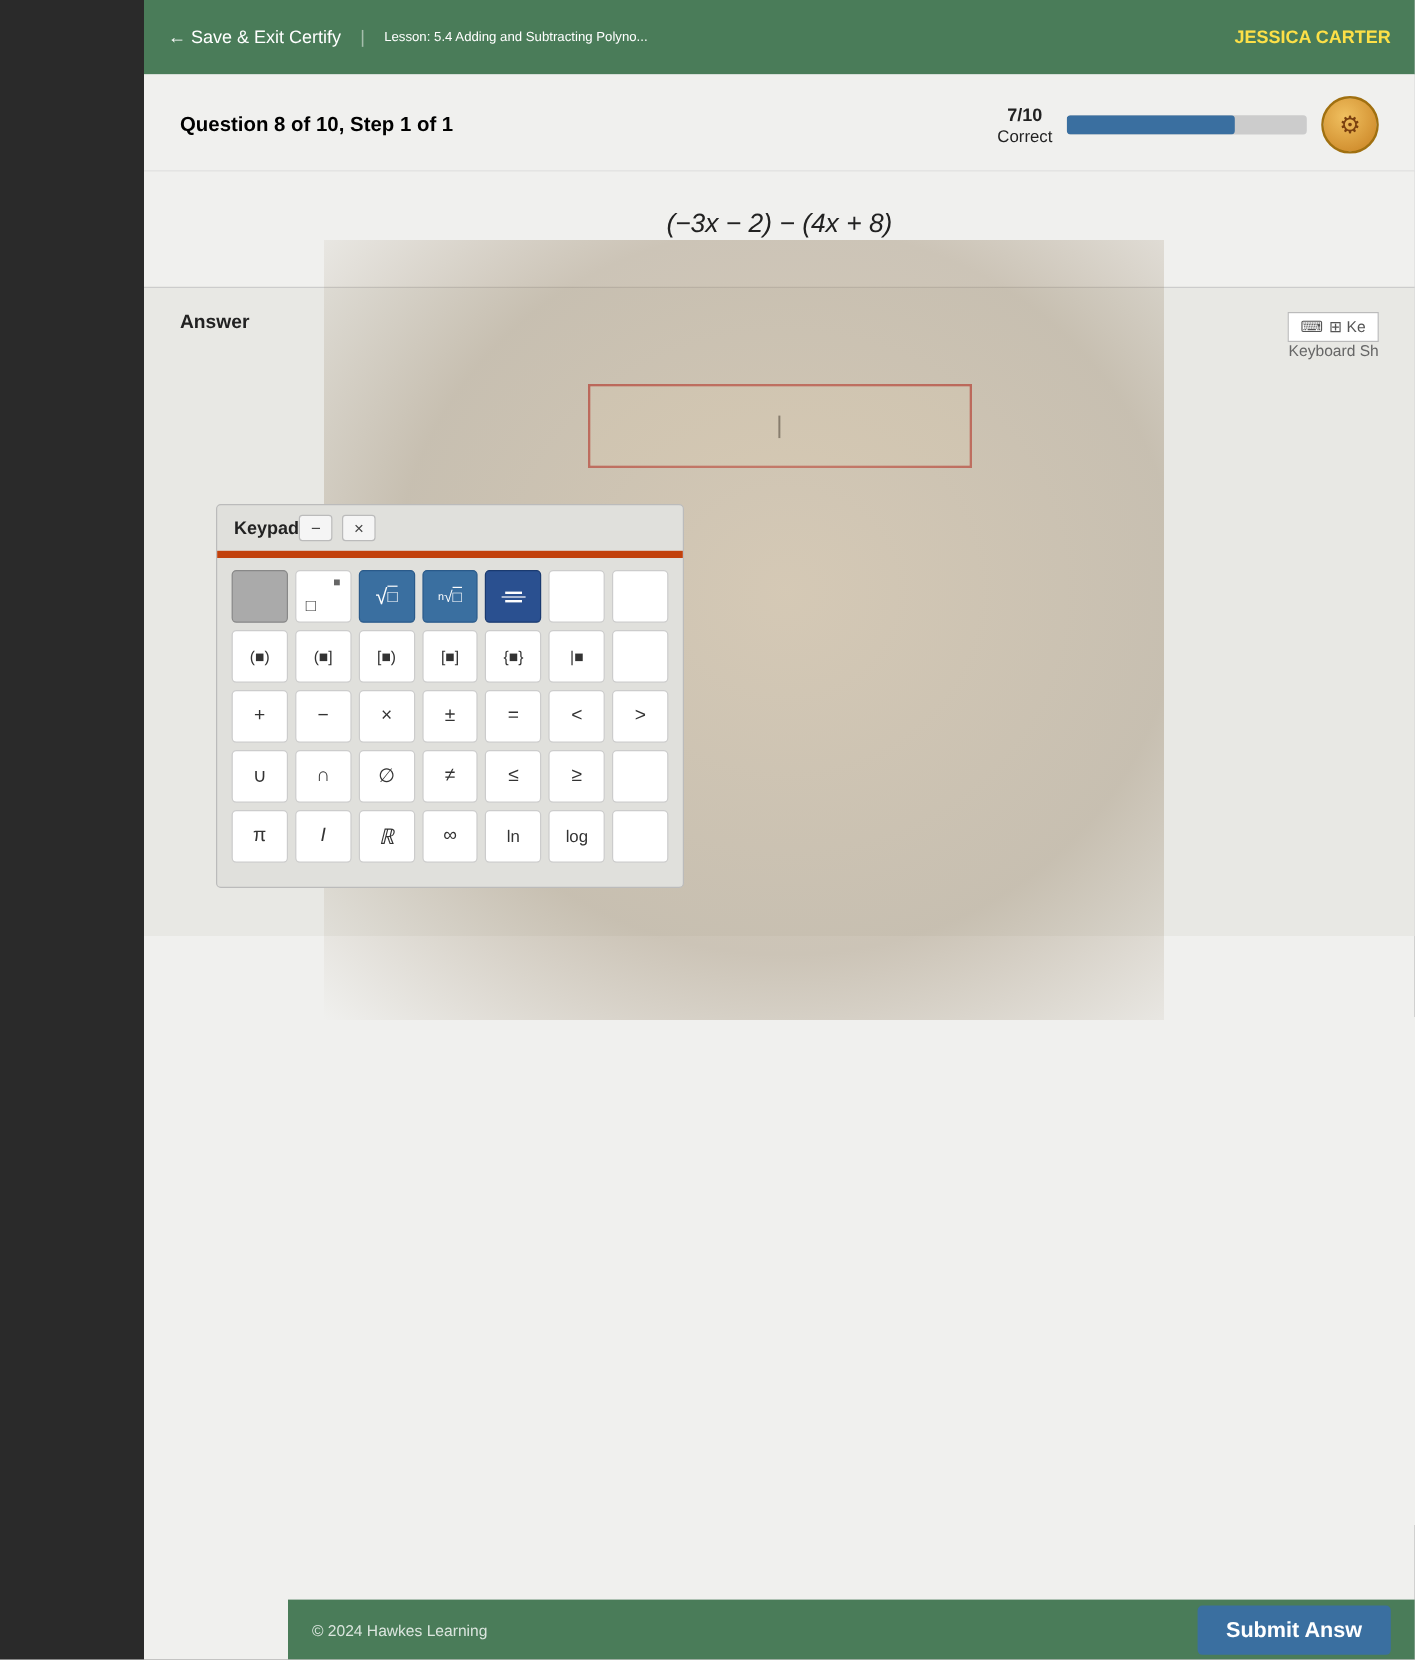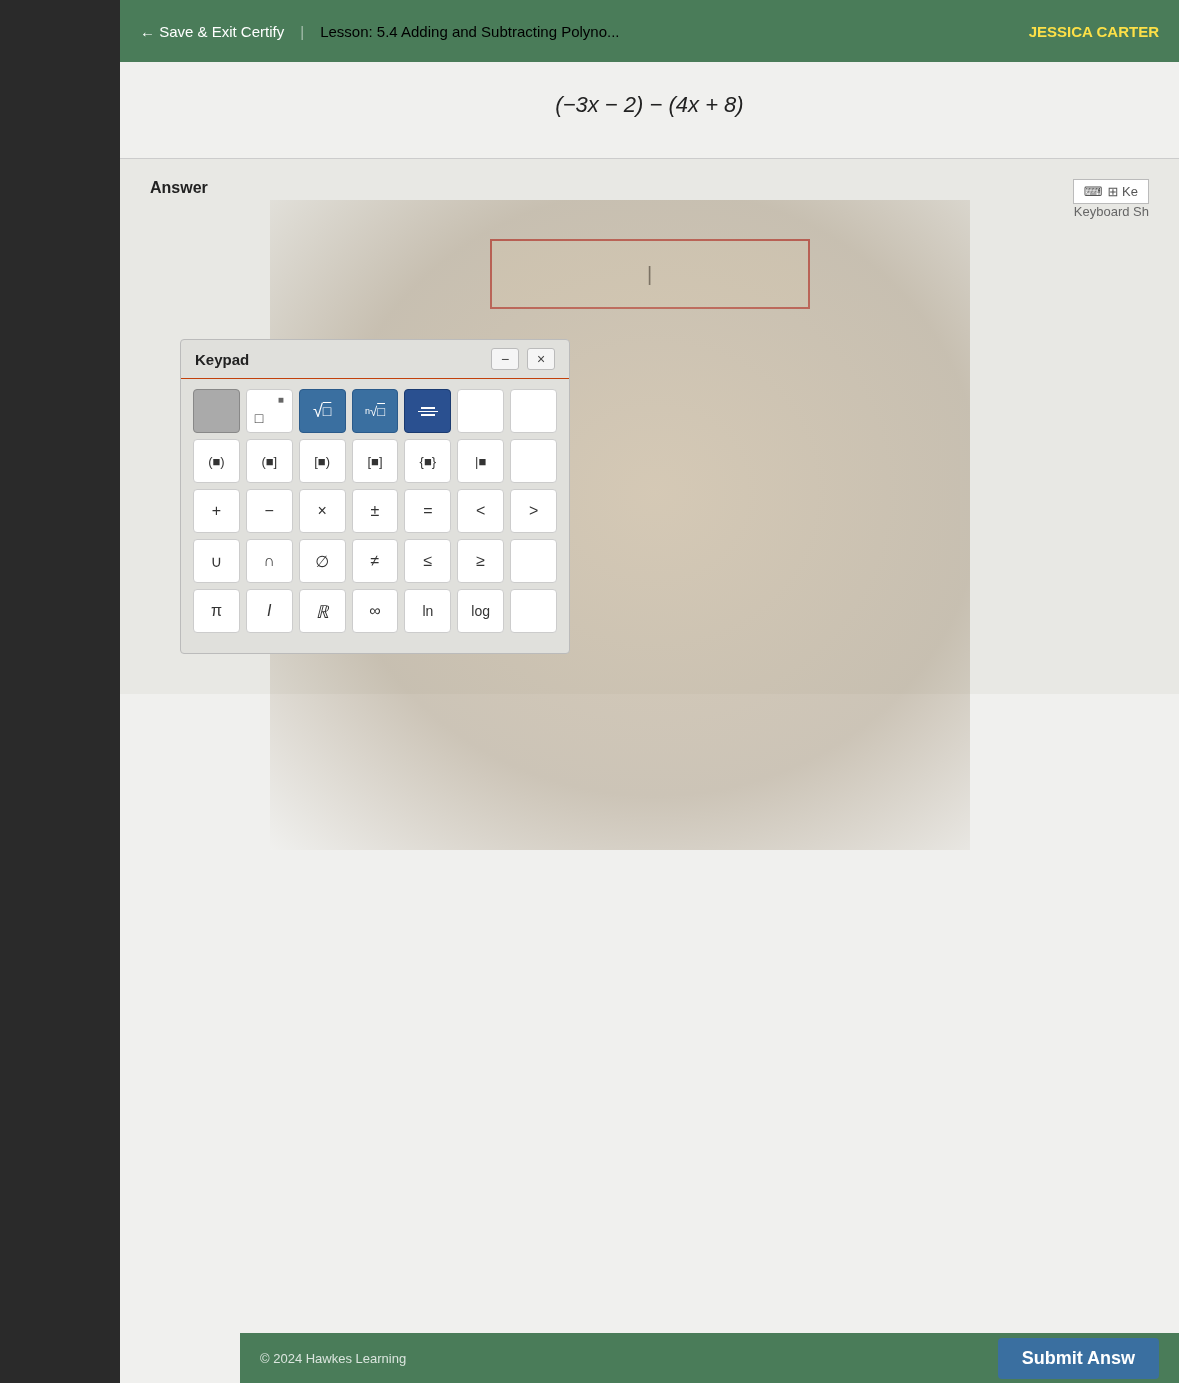--- a/index.html
+++ b/index.html
@@ -180,23 +180,23 @@
       border: 1px solid #bbb;
       border-radius: 4px;
       width: 390px;
       margin: 20px 30px;
       padding: 0 0 10px 0;
     }
 
     .keypad-titlebar {
       display: flex;
       align-items: center;
-      justify-content: space-between;
+      justify-content: flex-start;
       padding: 8px 14px;
-      border-bottom: 1px solid #c2410c;
+      border-bottom: 6px solid #c2410c;
     }
 
     .keypad-title {
       font-weight: bold;
       font-size: 15px;
       color: #222;
     }
 
     .keypad-controls {
       display: flex;
@@ -291,25 +291,40 @@
 <body>
 
 <div class="side-panel"></div>
 
 <div class="main-content">
 
   <div class="top-nav">
     <div class="nav-left">
       <span style="cursor:pointer; color:white; font-size:15px;">← Save &amp; Exit Certify</span>
       <span style="color:rgba(255,255,255,0.5); margin:0 8px;">|</span>
-      <span style="color:#000000; font-size:15px;text-align:right;">Lesson: 5.4 Adding and Subtracting Polyno...</span>
+      <span style="color:#ffffff; font-size:11px;text-align:right;">Lesson: 5.4 Adding and Subtracting Polyno...</span>
     </div>
     <span style="color:#fde047; font-weight:bold; font-size:15px;">JESSICA CARTER</span>
   </div>
 
+  <div class="question-header">
+    <span style="font-weight:bold; font-size:17px;">Question 8 of 10, Step 1 of 1</span>
+    <div class="progress-area">
+      <div style="text-align:center;">
+        <div style="font-size:15px; color:#222; font-weight:bold;">7/10</div>
+        <div style="font-size:14px; color:#222;">Correct</div>
+      </div>
+      <div class="progress-bar-container">
+        <div class="progress-bar-fill" style="width: 70%;"></div>
+      </div>
+      <div class="avatar-circle">
+        <span style="color:#7a4010; font-size:20px;">⚙</span>
+      </div>
+    </div>
+  </div>
 
   <div class="problem-area">
     <div class="math-expression">(−3x − 2) − (4x + 8)</div>
   </div>
 
   <div class="camera-reflection"></div>
 
   <div class="answer-section">
     <div style="display:flex; justify-content:space-between; align-items:flex-start;">
       <span class="answer-label">Answer</span>

